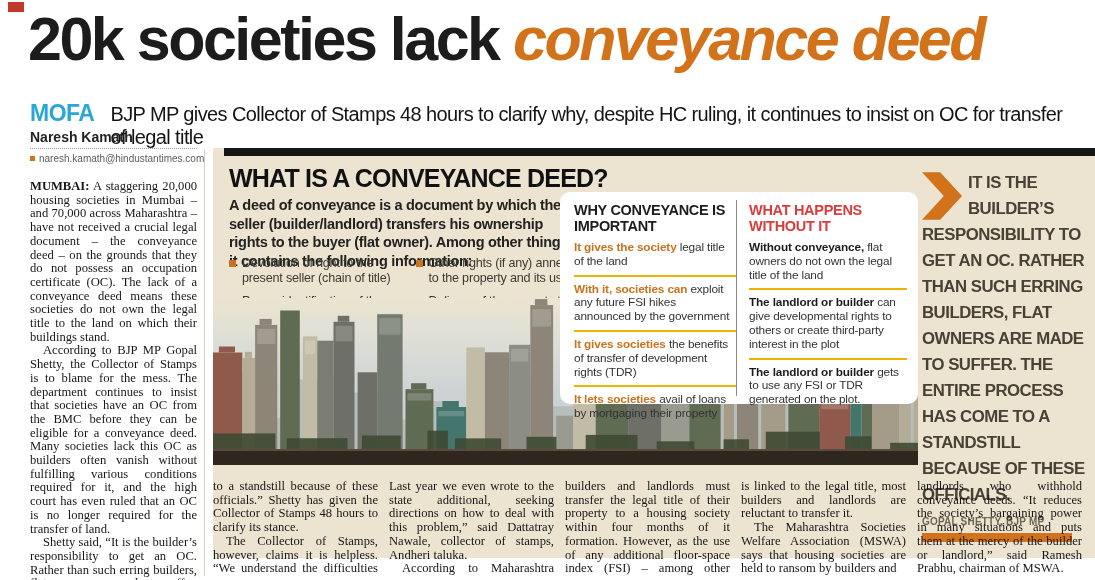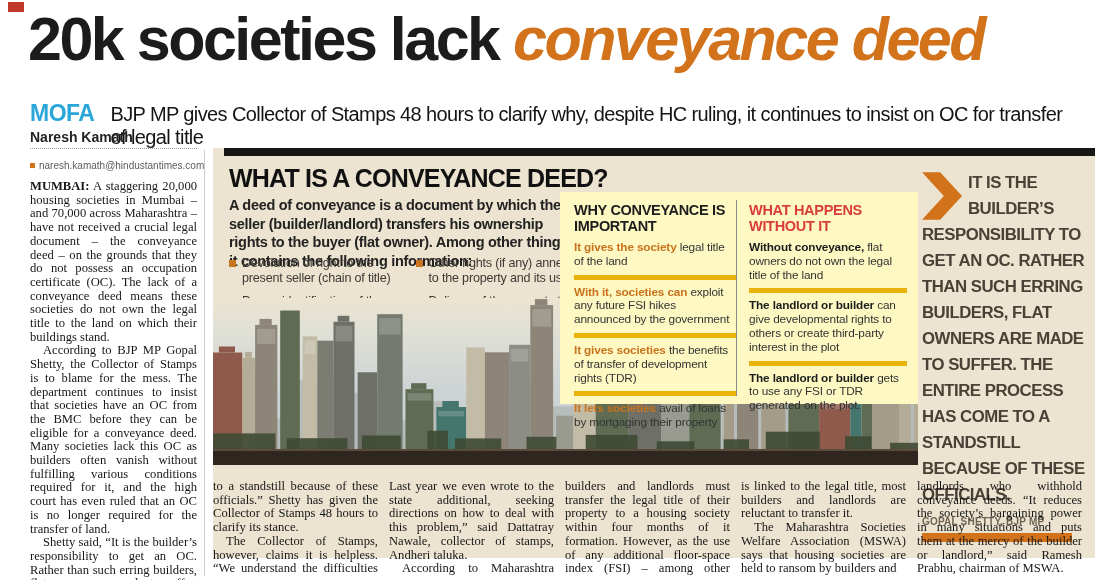--- a/index.html
+++ b/index.html
@@ -22,21 +22,21 @@
   
   .subhead{position:absolute;left:30px;top:100px;width:1050px;display:flex;align-items:baseline;gap:16px;
            font-family:"Liberation Sans",sans-serif;}
   .kicker{color:var(--blue);font-weight:bold;font-size:23px;letter-spacing:-0.5px;}
   .subtext{font-size:20px;color:#141414;letter-spacing:-0.6px;font-weight:500;}
 
   
   .byline{position:absolute;left:30px;top:129px;width:167px;font-family:"Liberation Sans",sans-serif;}
   .byline .author{font-size:14px;font-weight:bold;color:#222;padding-bottom:3px;
                   border-bottom:1px dotted #9a9a9a;}
-  .byline .email-row{display:flex;align-items:center;gap:4px;margin-top:11px;}
+  .byline .email-row{display:flex;align-items:center;gap:4px;margin-top:4px;}
   .byline .sq-sm{width:5px;height:5px;background:var(--orange);flex:none;}
   .byline .email{font-size:10px;color:#5c5c5c;}
 
   
   .bodycol{font-size:12.6px;line-height:13.7px;text-align:justify;color:#171717;}
   .bodycol p{margin:0;}
   .bodycol p.indent{text-indent:13px;}
   .dateline{font-weight:bold;}
   .col1{position:absolute;left:30px;top:180px;width:167px;height:397px;}
 
@@ -54,30 +54,30 @@
   .ig-bul-col{width:170px;display:flex;flex-direction:column;gap:8px;}
   .bullet-item{display:flex;gap:6px;font-size:12.6px;line-height:15px;letter-spacing:-0.2px;color:var(--gray-ink);}
   .bullet-item .sq{width:7px;height:7px;background:#c8741f;flex:none;margin-top:4px;}
 
   
   .photo{position:absolute;left:0;top:150px;width:705px;height:167px;
          background:linear-gradient(180deg,#ece4d0 0%,#e0e0d6 20%,#ced4d5 55%,#c3cbcd 100%);}
   .photo svg{position:absolute;left:0;bottom:0;}
 
   
-  .panel{position:absolute;left:347px;top:44px;width:358px;height:212px;background:#fef9c3;
-         font-family:"Liberation Sans",sans-serif;}
+  .panel{position:absolute;left:347px;top:44px;width:358px;height:212px;background:#ffffff;
+         font-family:"Liberation Sans",sans-serif;border-radius:10px;}
   .panel-col{position:absolute;top:10px;}
   .panel-col.why{left:14px;width:162px;}
   .panel-col.without{left:189px;width:158px;}
   .panel-divider{position:absolute;left:176px;top:8px;width:1px;height:196px;background:#8a8a8a;}
   .panel-heading{font-weight:bold;font-size:14.5px;line-height:16px;letter-spacing:-0.3px;color:#1d1d1d;margin-bottom:7px;}
   .panel-heading.red{color:var(--red);}
   .panel-item{font-size:11.8px;line-height:13.8px;letter-spacing:-0.15px;color:#333;}
-  .panel-item + .panel-item{border-top:5px solid #eab308;margin-top:6px;padding-top:6px;}
+  .panel-item + .panel-item{border-top:2px solid #eab308;margin-top:6px;padding-top:6px;}
   .lead-orange{font-weight:bold;color:#c8731e;}
   .lead-bold{font-weight:bold;color:#1c1c1c;}
 
   
   .quote{position:absolute;left:709px;top:22px;width:166px;font-family:"Liberation Sans",sans-serif;}
   .chevron{float:left;width:40px;height:48px;margin:2px 6px 2px 0;}
   .quote-text{font-weight:bold;font-size:16.8px;line-height:26px;letter-spacing:-0.5px;
               color:var(--quote-ink);text-transform:uppercase;}
   .quote-attr{clear:both;margin-top:8px;font-weight:bold;font-size:10px;letter-spacing:0.2px;color:#6e6353;}
   .quote-bar{margin-top:6px;width:150px;height:9px;background:var(--orange);}

